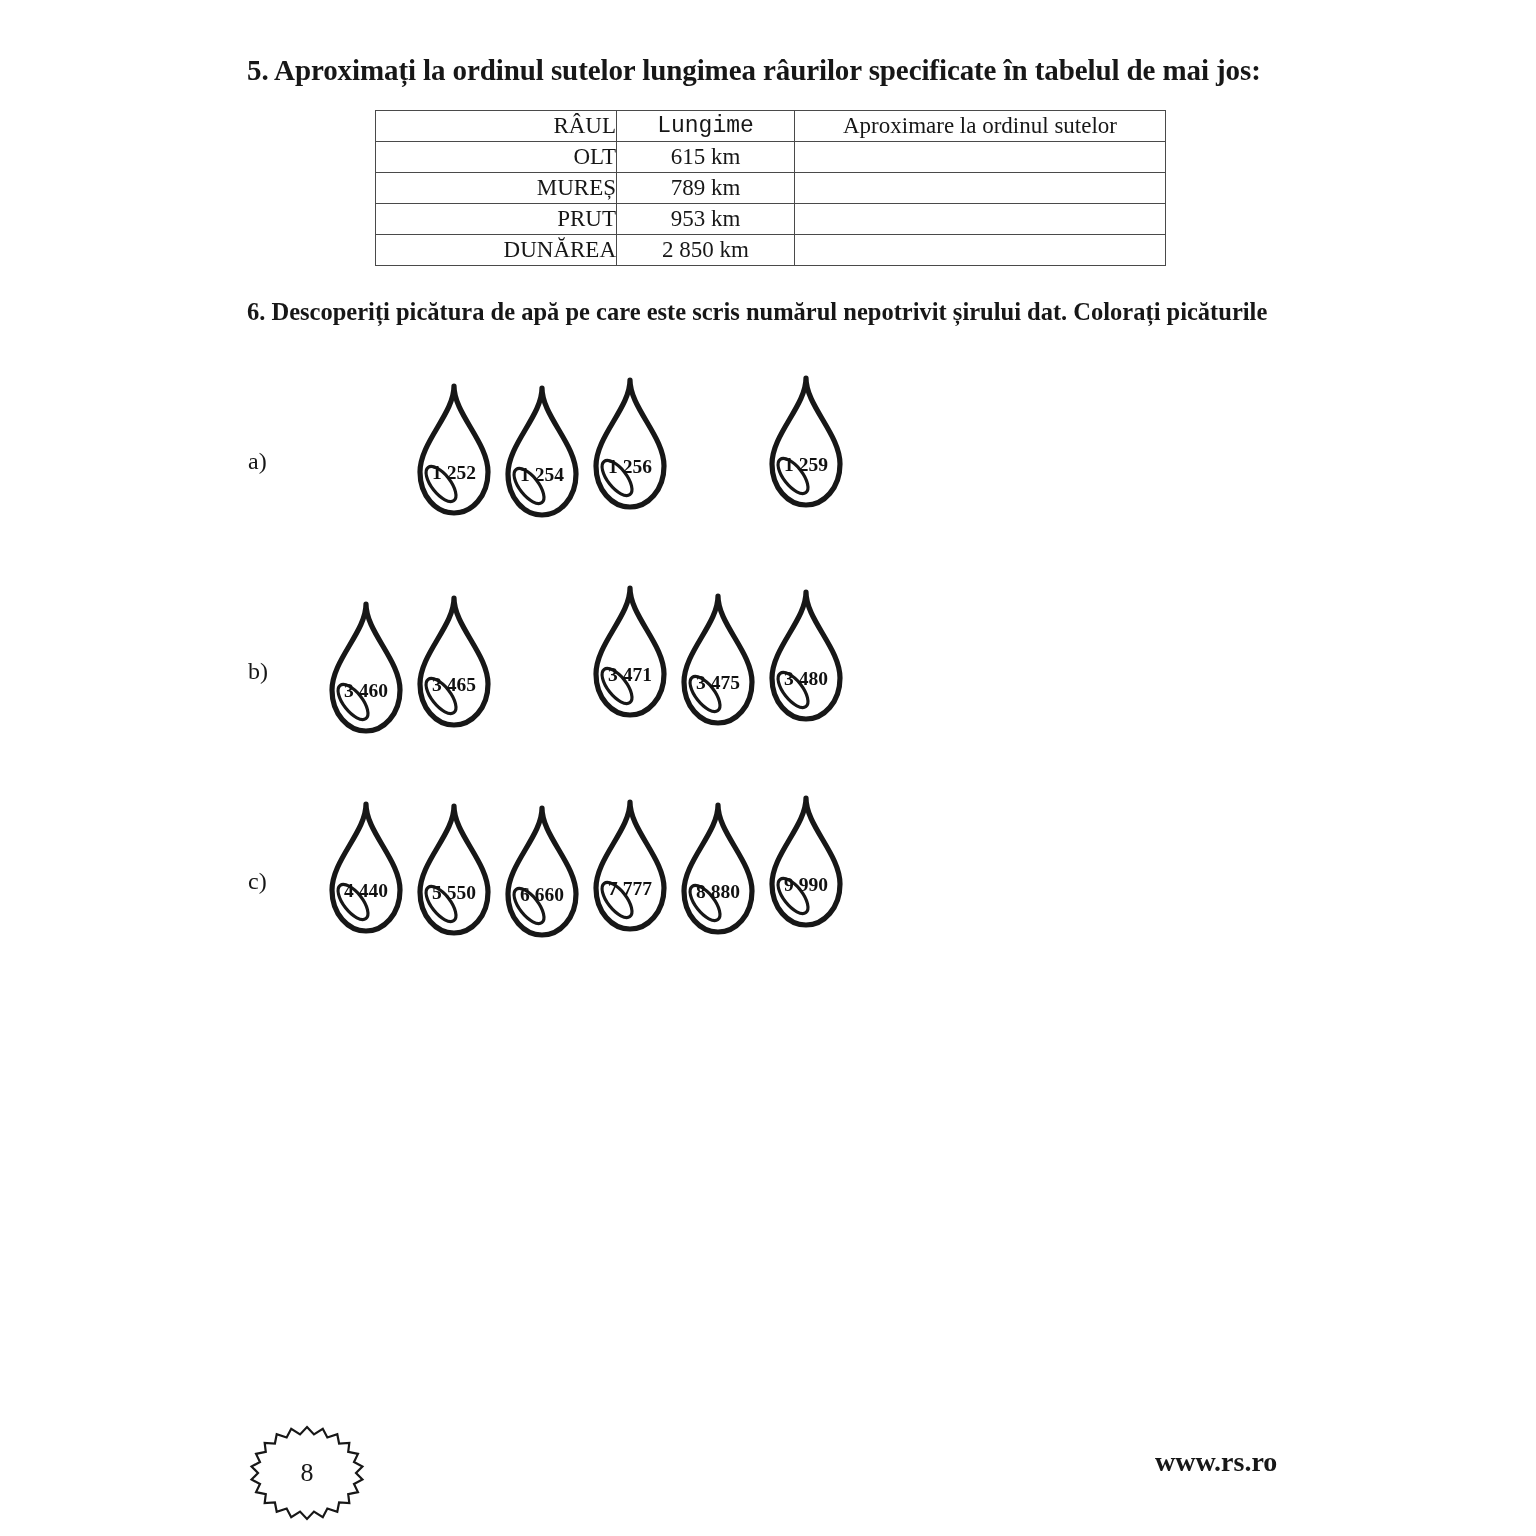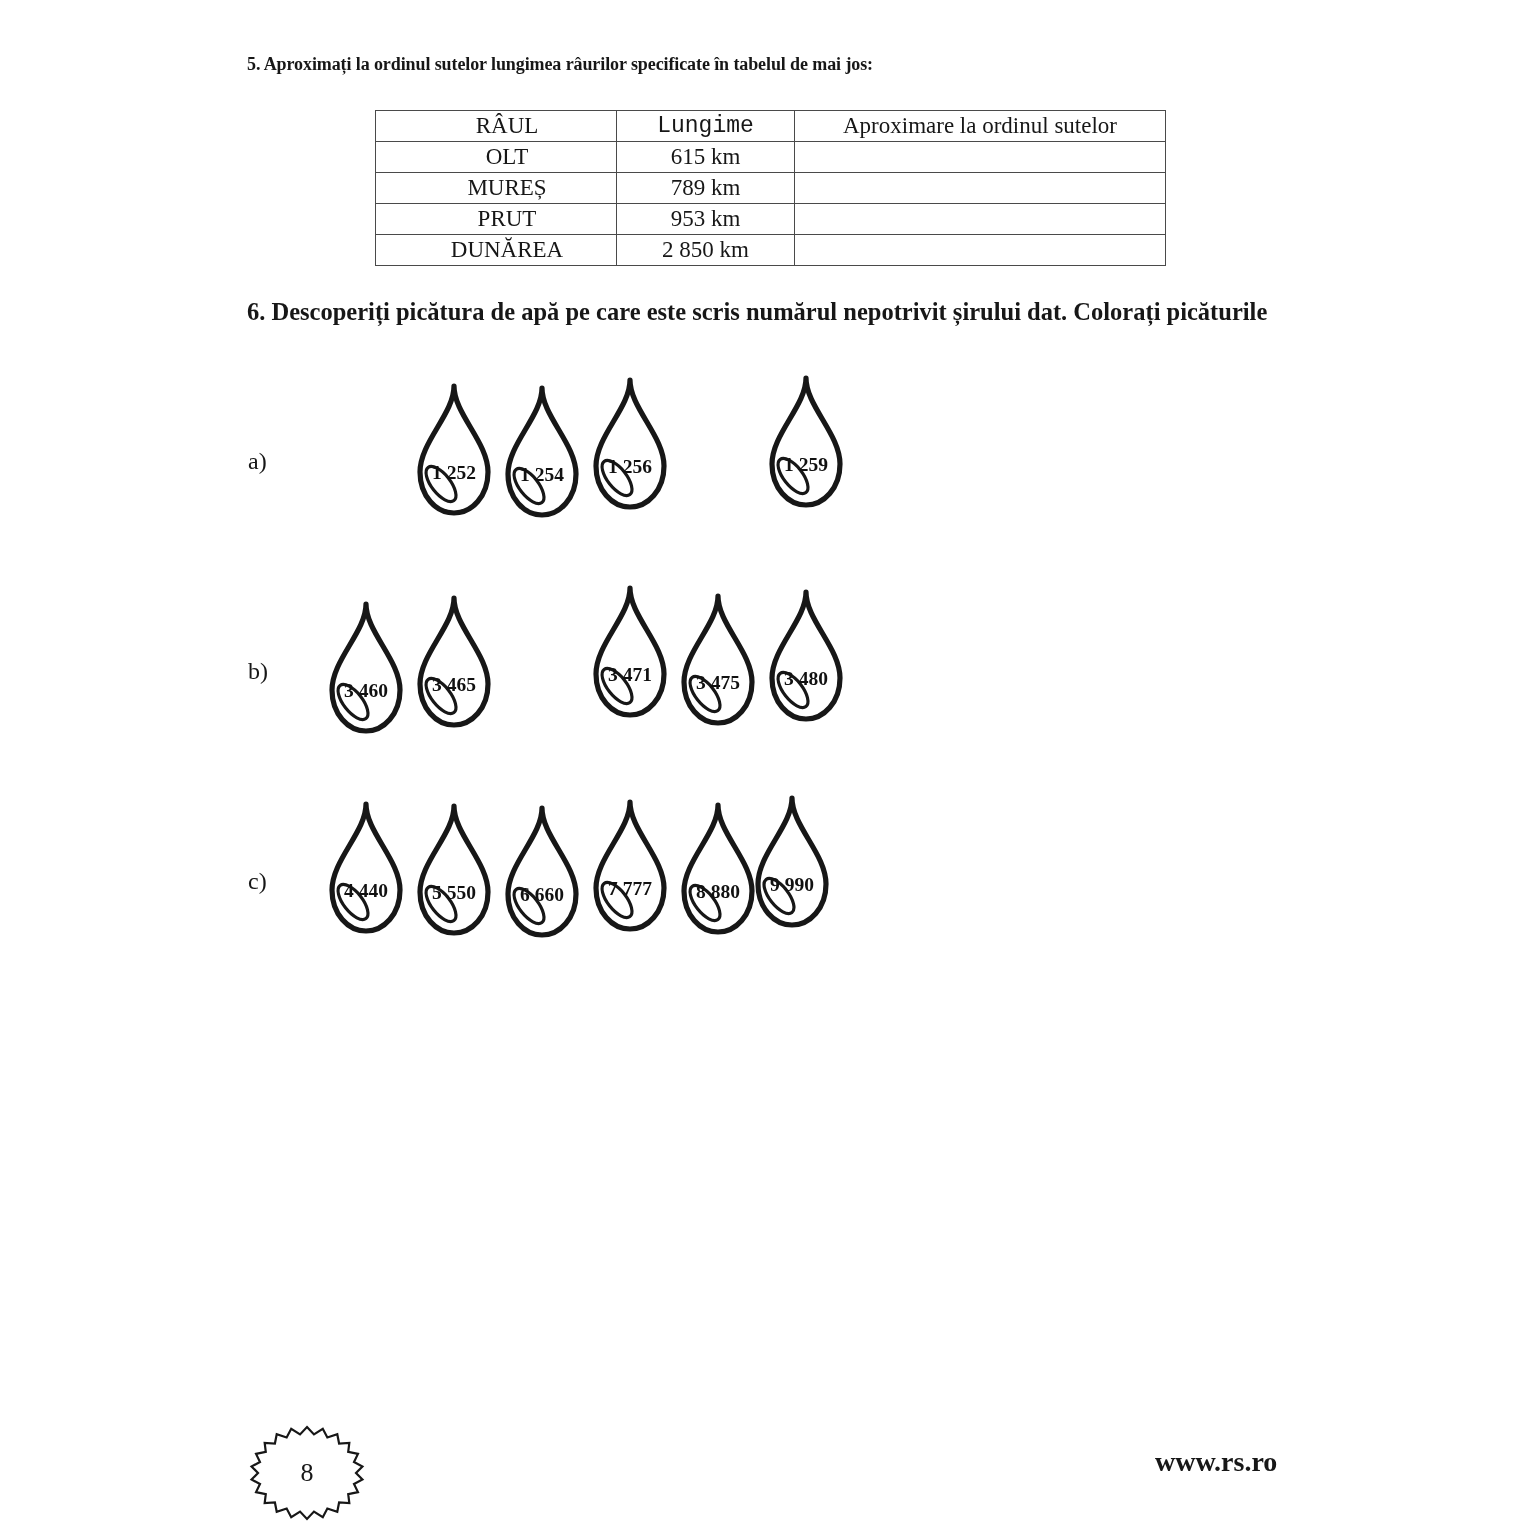--- a/index.html
+++ b/index.html
@@ -15,21 +15,21 @@
     color: #1a1a1a;
     overflow: hidden;
   }
 
   
   .ex5-heading {
     position: absolute;
     left: 247px;
     top: 54px;
     width: 1060px;
-    font-size: 18px;
+    font-size: 29px;
     font-weight: bold;
     letter-spacing: -0.1px;
     color: #171717;
     white-space: nowrap;
   }
 
   .rivers-table {
     position: absolute;
     left: 375px;
     top: 110px;
@@ -41,21 +41,21 @@
     border: 1px solid #4a4a4a;
     height: 30px;
     font-size: 23px;
     font-weight: normal;
     padding: 0 0 0 0;
     color: #171717;
   }
   .col-name   { width: 218px; }
   .col-length { width: 177px; font-family: Liberation Mono, monospace; }
   .col-approx { width: 370px; }
-  .cell-name   { text-align: center; padding-left: 22px !important; }
+  .cell-name   { text-align: right; padding-left: 22px !important; }
   .cell-length { text-align: center; }
   .cell-approx { text-align: center; }
 
   
   .ex6-heading {
     position: absolute;
     left: 247px;
     top: 295px;
     width: 1070px;
     font-size: 24.5px;
@@ -275,21 +275,21 @@
       </svg>
       <div class="drop-number" style="top: 82px;">7 777</div>
     </div>
     <div class="drop" style="left: 352px; top: 1px;">
       <svg viewBox="0 0 88 142" aria-hidden="true">
         <path d="M44 6 C44 34 78 62 78 92 C78 116 62 133 44 133 C26 133 10 116 10 92 C10 62 44 34 44 6 Z" fill="#ffffff" stroke="#171717" stroke-width="5.2" stroke-linejoin="round" stroke-linecap="round"></path>
         <ellipse cx="31" cy="104" rx="9.5" ry="21" transform="rotate(-38 31 104)" fill="#ffffff" stroke="#171717" stroke-width="3.2"></ellipse>
       </svg>
       <div class="drop-number" style="top: 82px;">8 880</div>
     </div>
-    <div class="drop" style="left: 426px; top: -6px;">
+    <div class="drop" style="left: 440px; top: -6px;">
       <svg viewBox="0 0 88 142" aria-hidden="true">
         <path d="M44 6 C44 34 78 62 78 92 C78 116 62 133 44 133 C26 133 10 116 10 92 C10 62 44 34 44 6 Z" fill="#ffffff" stroke="#171717" stroke-width="5.2" stroke-linejoin="round" stroke-linecap="round"></path>
         <ellipse cx="31" cy="104" rx="9.5" ry="21" transform="rotate(-38 31 104)" fill="#ffffff" stroke="#171717" stroke-width="3.2"></ellipse>
       </svg>
       <div class="drop-number" style="top: 82px;">9 990</div>
     </div>
   </div>
 
 <div class="page-badge">
   <svg viewBox="0 0 118 98" width="118" height="98" aria-hidden="true">

